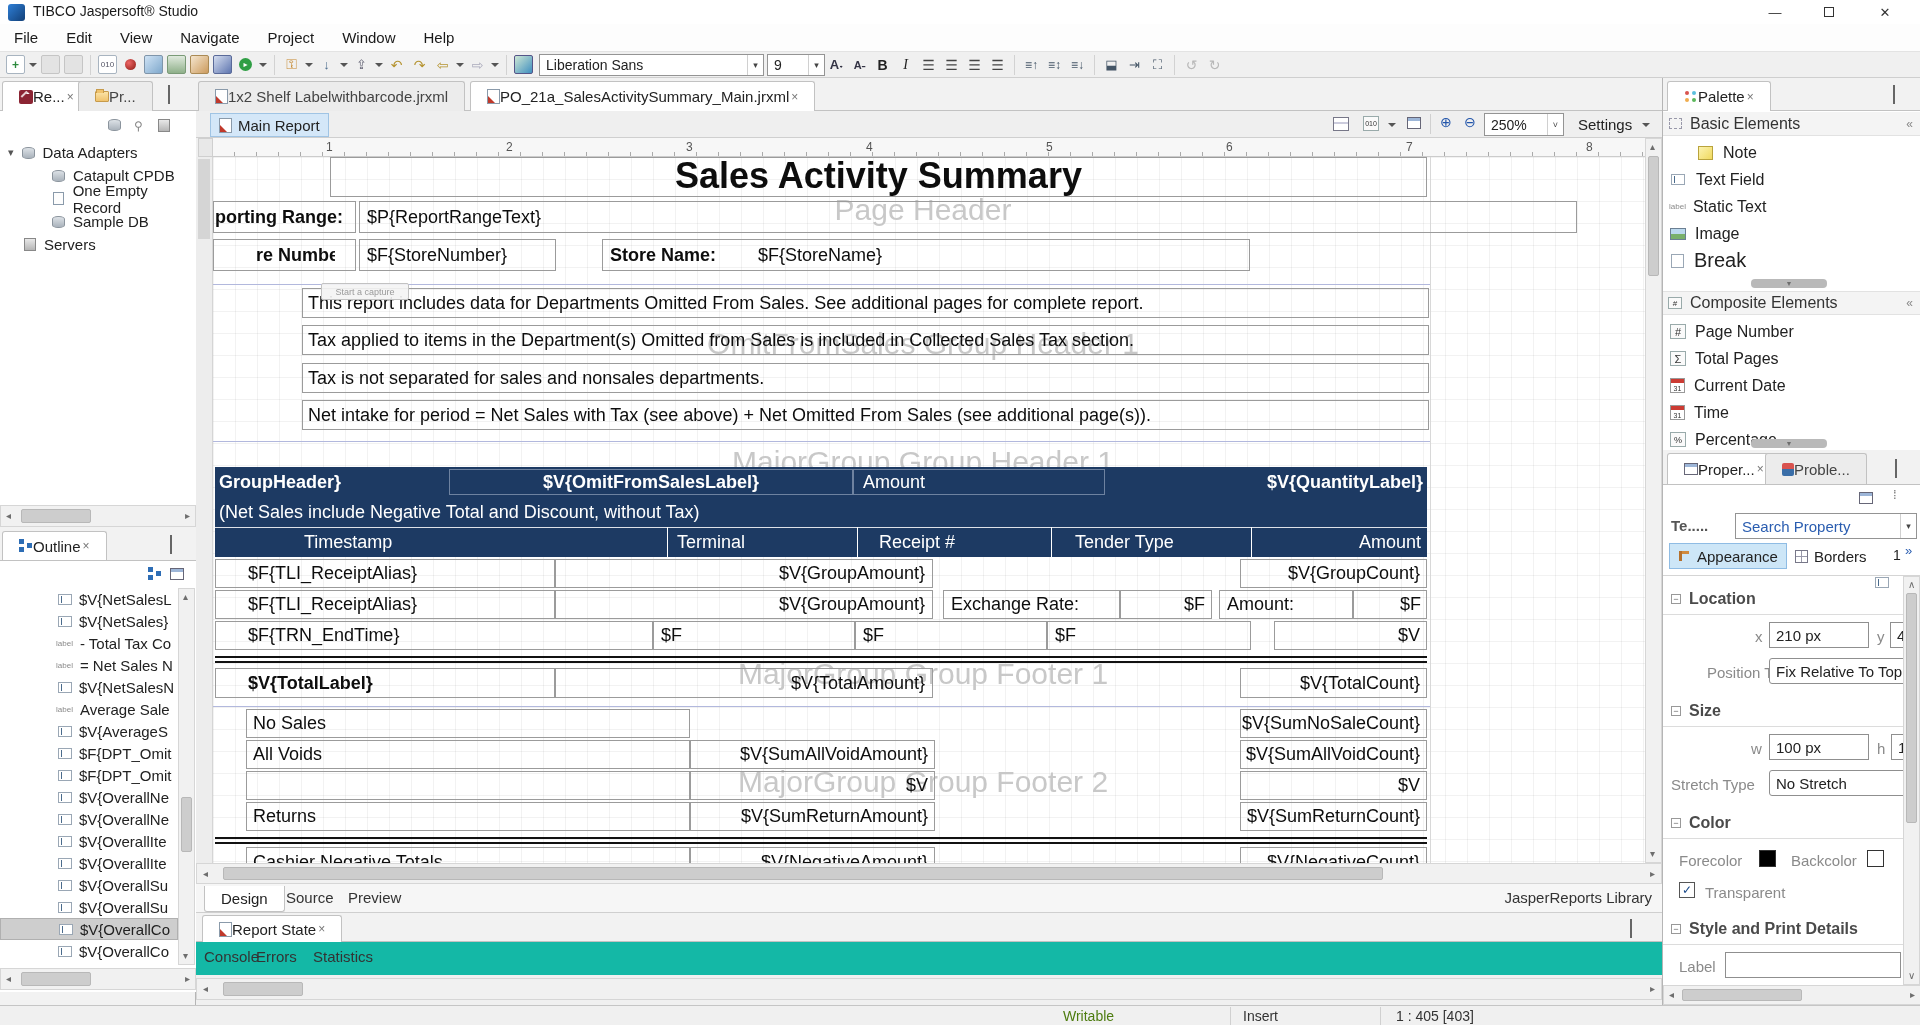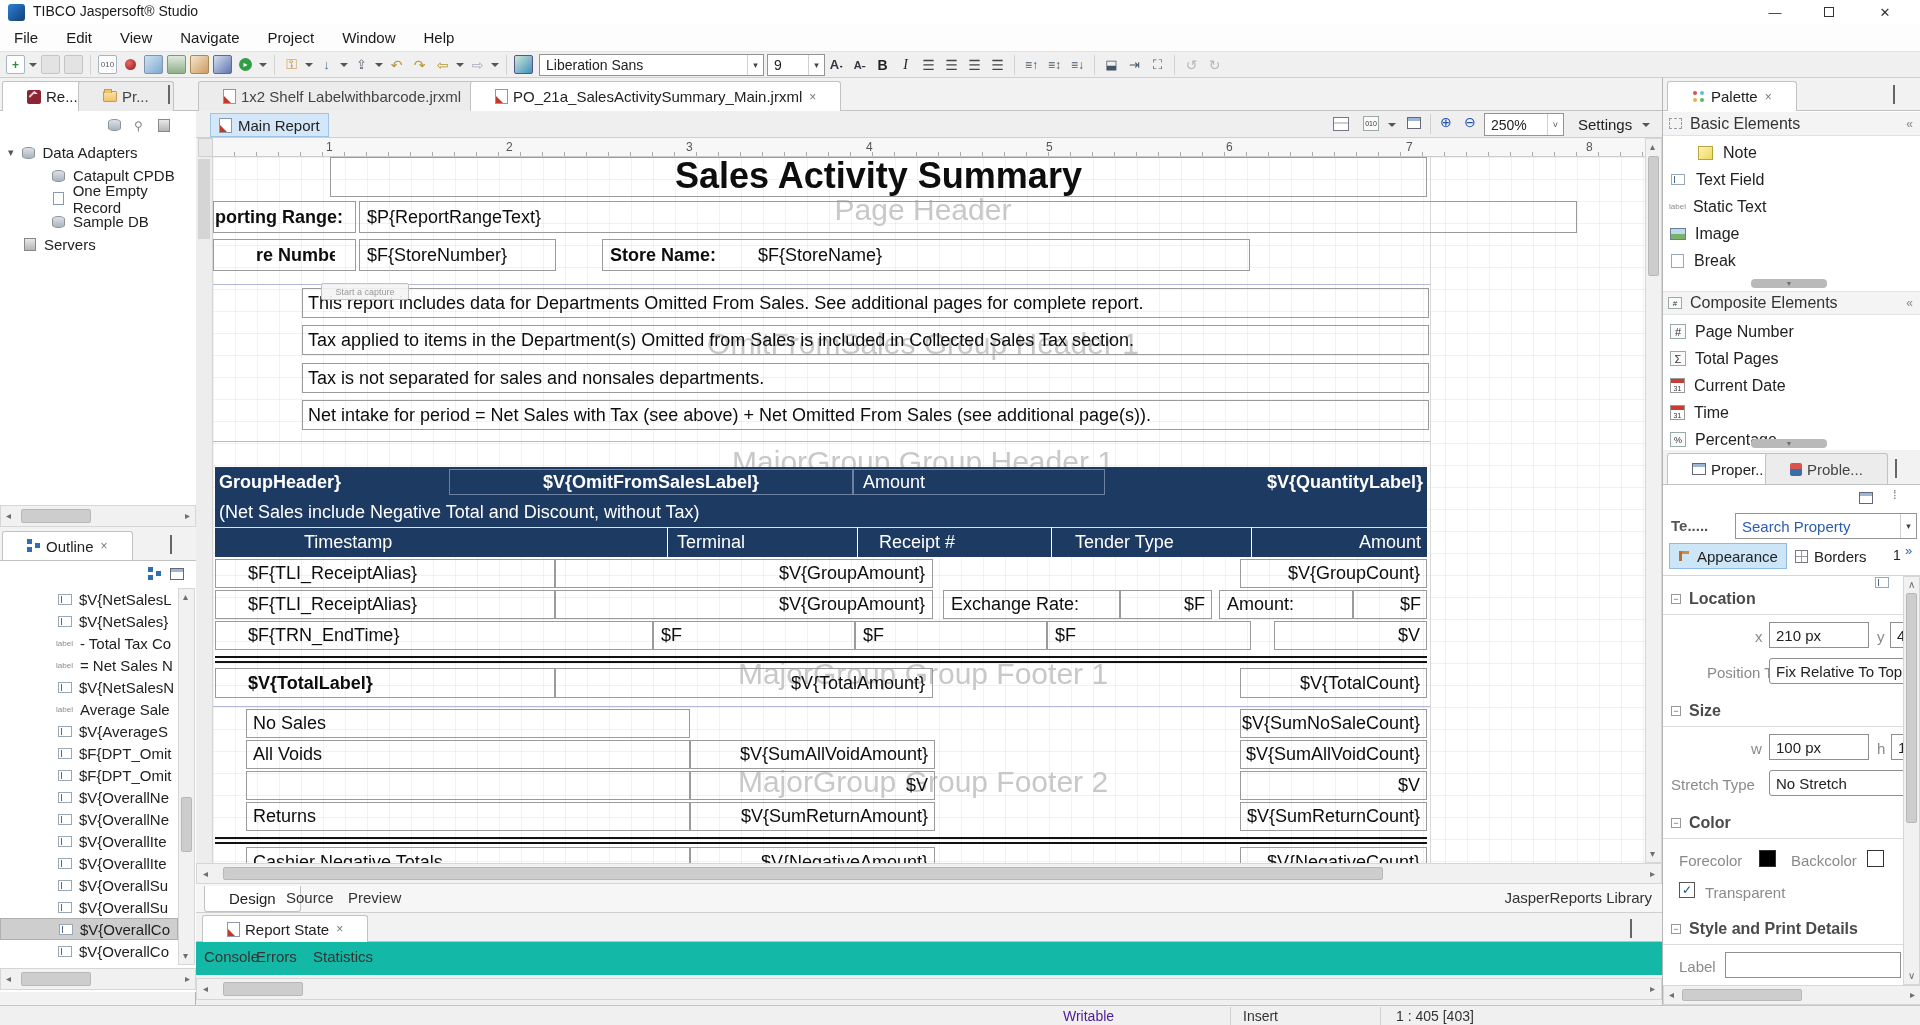--- a/index.html
+++ b/index.html
@@ -20,21 +20,21 @@
   #toolbar { left:0; top:52px; width:1920px; height:26px; background:#f0f0f0; border-bottom:1px solid #cfcfcf; display:flex; align-items:center; padding-left:4px; }
   .tico { width:19px; height:19px; margin:0 2px; border-radius:2px; position:relative; display:flex; align-items:center; justify-content:center; font-size:12px; }
   .tsep { width:1px; height:20px; background:#d2d2d2; margin:0 5px; }
   .darr { width:0; height:0; border-left:4px solid transparent; border-right:4px solid transparent; border-top:4px solid #555; margin:0 2px; }
   .combo { background:#fff; border:1px solid #949494; height:22px; display:flex; align-items:center; font-size:14px; padding-left:6px; position:relative; }
   .combo .ca { margin-left:auto; width:16px; height:100%; display:flex; align-items:center; justify-content:center; border-left:1px solid #d0d0d0; color:#444; font-size:9px; }
 
   
   .tabrow { background:#f2f2f2; border-bottom:1px solid #c2c2c2; }
   .vtab { background:#fff; border:1px solid #c2c2c2; border-bottom:none; border-radius:3px 3px 0 0;
-          display:flex; align-items:center; font-size:15px; padding:0 24px; gap:5px; color:#222; }
+          display:flex; align-items:center; font-size:15px; padding:0 16px; color:#222; }
   .vtab.inactive { background:#ececec; color:#444; }
   .closex { color:#777; font-size:12px; margin-left:2px; }
   .minmax { width:15px; height:13px; border:1px solid #666; position:relative; }
   .minmax.min { border:none; border-bottom:3px solid #666; height:10px; }
 
   
   .sb { background:#f1f1f1; border:1px solid #d6d6d6; position:absolute; }
   .sb .thumb { position:absolute; background:#cdcdcd; border:1px solid #b8b8b8; border-radius:2px; }
   .sb .ar { position:absolute; color:#6e6e6e; font-size:10px; line-height:1; }
 
@@ -568,21 +568,21 @@
     <div class="abs row" style="left:0;top:82px;height:27px;width:258px;">
       <span class="i-lbl" style="margin-left:6px;">label</span>
       <span style="margin-left:7px;font-size:16px;">Static Text</span>
     </div>
     <div class="abs row" style="left:0;top:109px;height:27px;width:258px;">
       <span class="i-img" style="margin-left:7px;"></span>
       <span style="margin-left:9px;font-size:16px;">Image</span>
     </div>
     <div class="abs row" style="left:0;top:136px;height:27px;width:258px;">
       <span class="i-break" style="margin-left:8px;"></span>
-      <span style="margin-left:10px;font-size:16px;">Break</span>
+      <span style="margin-left:10px;font-size:20px;">Break</span>
     </div>
     <div class="scrollhint" style="left:88px;top:168px;width:76px;">▼</div>
 
     <div class="abs row" style="left:0;top:180px;width:258px;height:24px;background:#f4f4f4;border-top:1px solid #e2e2e2;border-bottom:1px solid #e2e2e2;">
       <span class="i-glyph" style="margin-left:5px;width:14px;height:12px;font-size:8px;">#</span>
       <span style="margin-left:8px;font-size:16px;color:#333;">Composite Elements</span>
       <span style="margin-left:auto;margin-right:8px;color:#888;font-size:12px;">«</span>
     </div>
     <div class="abs row" style="left:0;top:207px;height:27px;width:258px;">
       <span class="i-glyph" style="margin-left:7px;">#</span>
@@ -712,18 +712,18 @@
   </div>
   
   <div class="sb" style="left:0;top:907px;width:258px;height:20px;">
     <span class="ar" style="left:5px;top:4px;">◂</span>
       <span class="ar" style="right:5px;top:4px;">▸</span>
     <span class="thumb" style="left:18px;top:3px;width:120px;height:12px;"></span>
   </div>
 </div>
 
 <div class="abs" style="left:0;top:1005px;width:1920px;height:20px;background:#f0f0f0;border-top:1px solid #c5c5c5;">
-  <span class="abs" style="left:1063px;top:2px;font-size:14px;color:#4c1d95;">Writable</span>
+  <span class="abs" style="left:1063px;top:2px;font-size:14px;color:#4d7c0f;">Writable</span>
   <span class="abs" style="left:1230px;top:1px;width:1px;height:18px;background:#d0d0d0;"></span>
   <span class="abs" style="left:1243px;top:2px;font-size:14px;color:#333;">Insert</span>
   <span class="abs" style="left:1380px;top:1px;width:1px;height:18px;background:#d0d0d0;"></span>
   <span class="abs" style="left:1396px;top:2px;font-size:14px;color:#333;">1 : 405 [403]</span>
 </div>
 
 </body></html>

